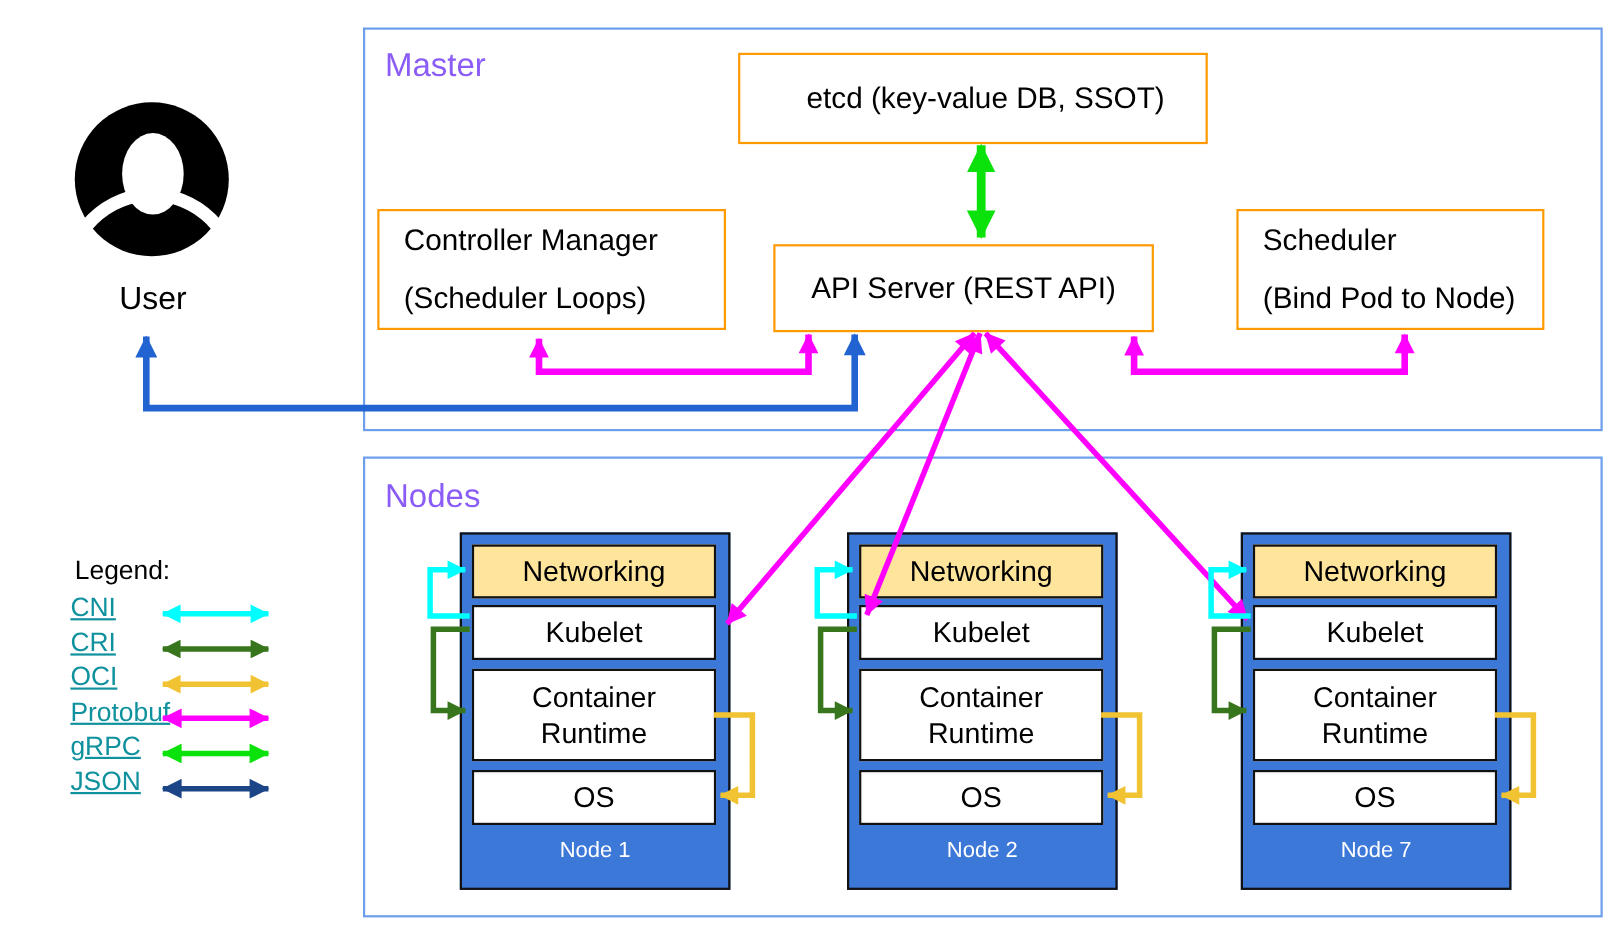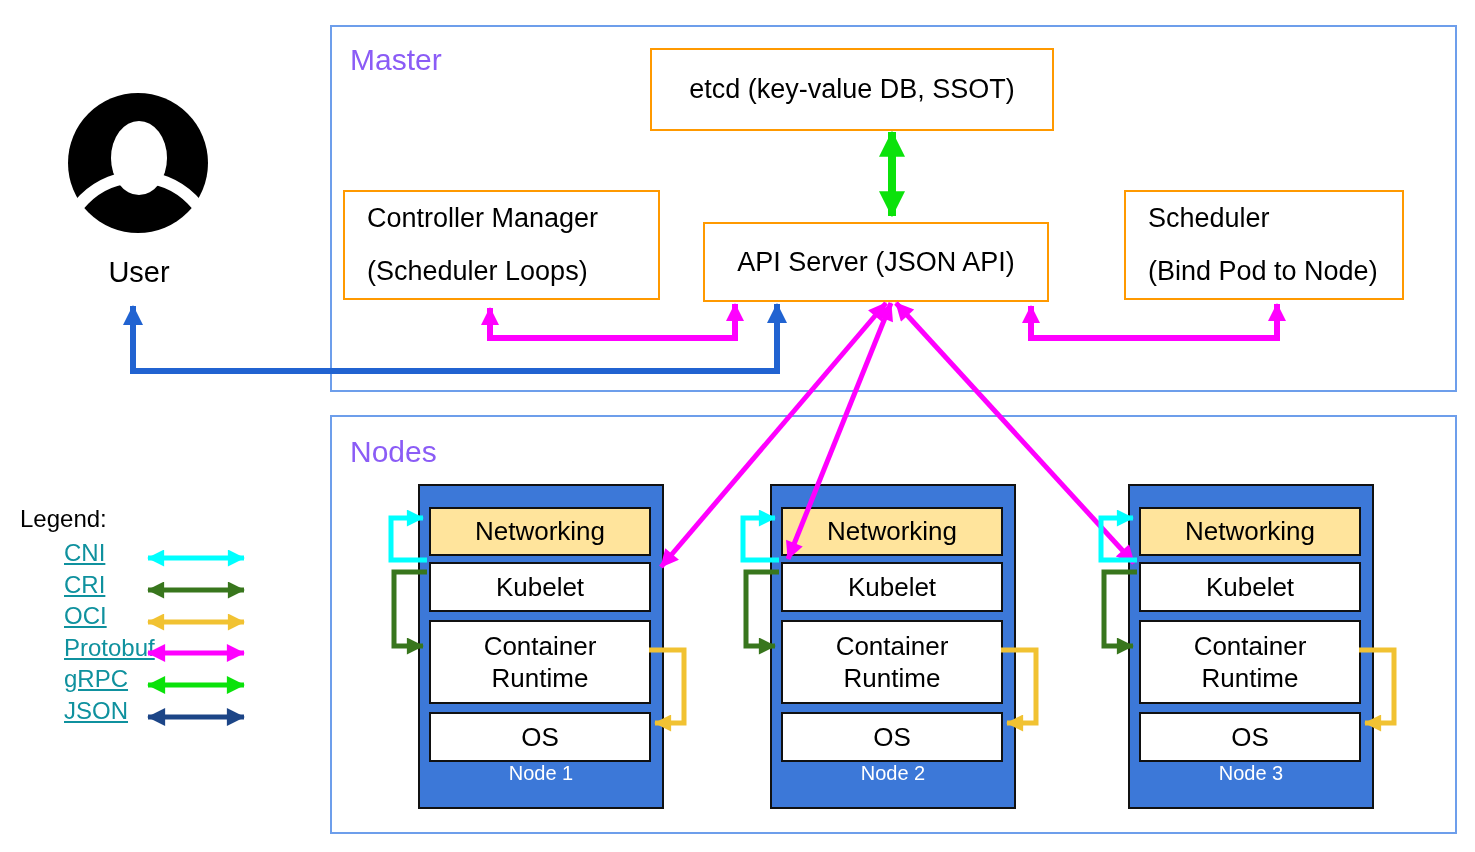--- a/index.html
+++ b/index.html
@@ -6,32 +6,32 @@
   #canvas{position:relative;width:1475px;height:852px;background:#ffffff;overflow:hidden;}
 
   .frame{position:absolute;border:2px solid var(--frame-border,#6d9eeb);background:#ffffff;}
   .frame-title{position:absolute;font-size:30px;color:#8b5cf6;}
 
   .obox{position:absolute;border:2px solid var(--box-border,#ff9900);background:#ffffff;color:#000;}
   .obox.center{display:flex;align-items:center;justify-content:center;font-size:27px;text-align:center;}
   .obox.left2{display:flex;flex-direction:column;justify-content:center;padding-left:22px;font-size:27px;line-height:37px;gap:16px;}
 
   .node{position:absolute;width:242px;height:321px;background:var(--node-fill,#3c78d8);border:2px solid #111;}
-  .nbar{position:absolute;left:9px;width:222px;background:#ffffff;border:2px solid #111;display:flex;align-items:center;justify-content:center;font-size:26px;color:#000;text-align:center;box-sizing:border-box;margin-top:12px;}
+  .nbar{position:absolute;left:9px;width:222px;background:#ffffff;border:2px solid #111;display:flex;align-items:center;justify-content:center;font-size:26px;color:#000;text-align:center;box-sizing:border-box;}
   .nbar.networking{top:9px;height:49px;background:var(--networking-fill,#ffe49c);}
   .nbar.kubelet{top:64px;height:50px;}
   .nbar.runtime{top:122px;height:84px;line-height:1.25;}
   .nbar.runtime .wrap{display:block;width:170px;margin:0 auto;}
   .nbar.os{top:214px;height:50px;}
   .nlabel{position:absolute;left:0;right:0;top:276px;text-align:center;color:#fff;font-size:20px;}
 
   .usr-label{position:absolute;font-size:29px;color:#000;text-align:center;}
 
   .legend{position:absolute;left:20px;top:505px;}
-  .legend-title{font-size:24px;color:#000;margin-bottom:6px;}
+  .legend-title{font-size:24px;color:#000;margin-bottom:6px;text-align:right;}
   .legend-item{display:block;height:31.5px;font-size:24px;margin-left:44px;}
   .legend-link{color:var(--link,#0f919e);text-decoration:underline;cursor:pointer;}
 
   svg.overlay{position:absolute;left:0;top:0;z-index:5;pointer-events:none;}
   .s-cni{stroke:var(--cni,#00ffff);}   .f-cni{fill:var(--cni,#00ffff);}
   .s-cri{stroke:var(--cri,#38761d);}   .f-cri{fill:var(--cri,#38761d);}
   .s-oci{stroke:var(--oci,#f1c232);}   .f-oci{fill:var(--oci,#f1c232);}
   .s-pb{stroke:var(--protobuf,#ff00ff);} .f-pb{fill:var(--protobuf,#ff00ff);}
   .s-grpc{stroke:var(--grpc,#0be20b);} .f-grpc{fill:var(--grpc,#0be20b);}
   .s-json{stroke:var(--json,#1c4587);} .f-json{fill:var(--json,#1c4587);}
@@ -44,31 +44,31 @@
 <div id="canvas">
 
   <div class="frame" style="left:330px;top:25px;width:1123px;height:363px;">
     <div class="frame-title" style="left:18px;top:16px;">Master</div>
   </div>
 
   <div class="frame" style="left:330px;top:415px;width:1123px;height:415px;">
     <div class="frame-title" style="left:18px;top:18px;">Nodes</div>
   </div>
 
-  <div class="obox center" style="left:650px;top:48px;width:400px;height:79px;">
+  <div class="obox center" style="left:671px;top:48px;width:400px;height:79px;padding-left:23px;">
     <span>etcd (key-value DB, SSOT)</span>
   </div>
 
   <div class="obox left2" style="left:343px;top:190px;width:317px;height:110px;box-sizing:border-box;">
     <span>Controller Manager</span>
     <span>(Scheduler Loops)</span>
   </div>
 
   <div class="obox center" style="left:703px;top:222px;width:342px;height:76px;">
-    <span>API Server (JSON API)</span>
+    <span>API Server (REST API)</span>
   </div>
 
   <div class="obox left2" style="left:1124px;top:190px;width:280px;height:110px;box-sizing:border-box;">
     <span>Scheduler</span>
     <span>(Bind Pod to Node)</span>
   </div>
 
   <svg style="position:absolute;left:50px;top:85px;" width="180" height="165" viewBox="0 0 180 165">
     <circle cx="88" cy="78" r="70" fill="#000"></circle>
     <circle cx="88" cy="168" r="76" fill="none" stroke="#fff" stroke-width="12"></circle>
@@ -114,21 +114,21 @@
       </div>
     <div class="nbar kubelet">
         <span>Kubelet</span>
       </div>
     <div class="nbar runtime">
         <span class="wrap">Container Runtime</span>
       </div>
     <div class="nbar os">
         <span>OS</span>
       </div>
-    <div class="nlabel">Node 3</div>
+    <div class="nlabel">Node 7</div>
   </div>
 
   <div class="legend">
     <div class="legend-title">Legend:</div>
     <span class="legend-item"><a class="legend-link">CNI</a></span>
     <span class="legend-item"><a class="legend-link">CRI</a></span>
     <span class="legend-item"><a class="legend-link">OCI</a></span>
     <span class="legend-item"><a class="legend-link">Protobuf</a></span>
     <span class="legend-item"><a class="legend-link">gRPC</a></span>
     <span class="legend-item"><a class="legend-link">JSON</a></span>

